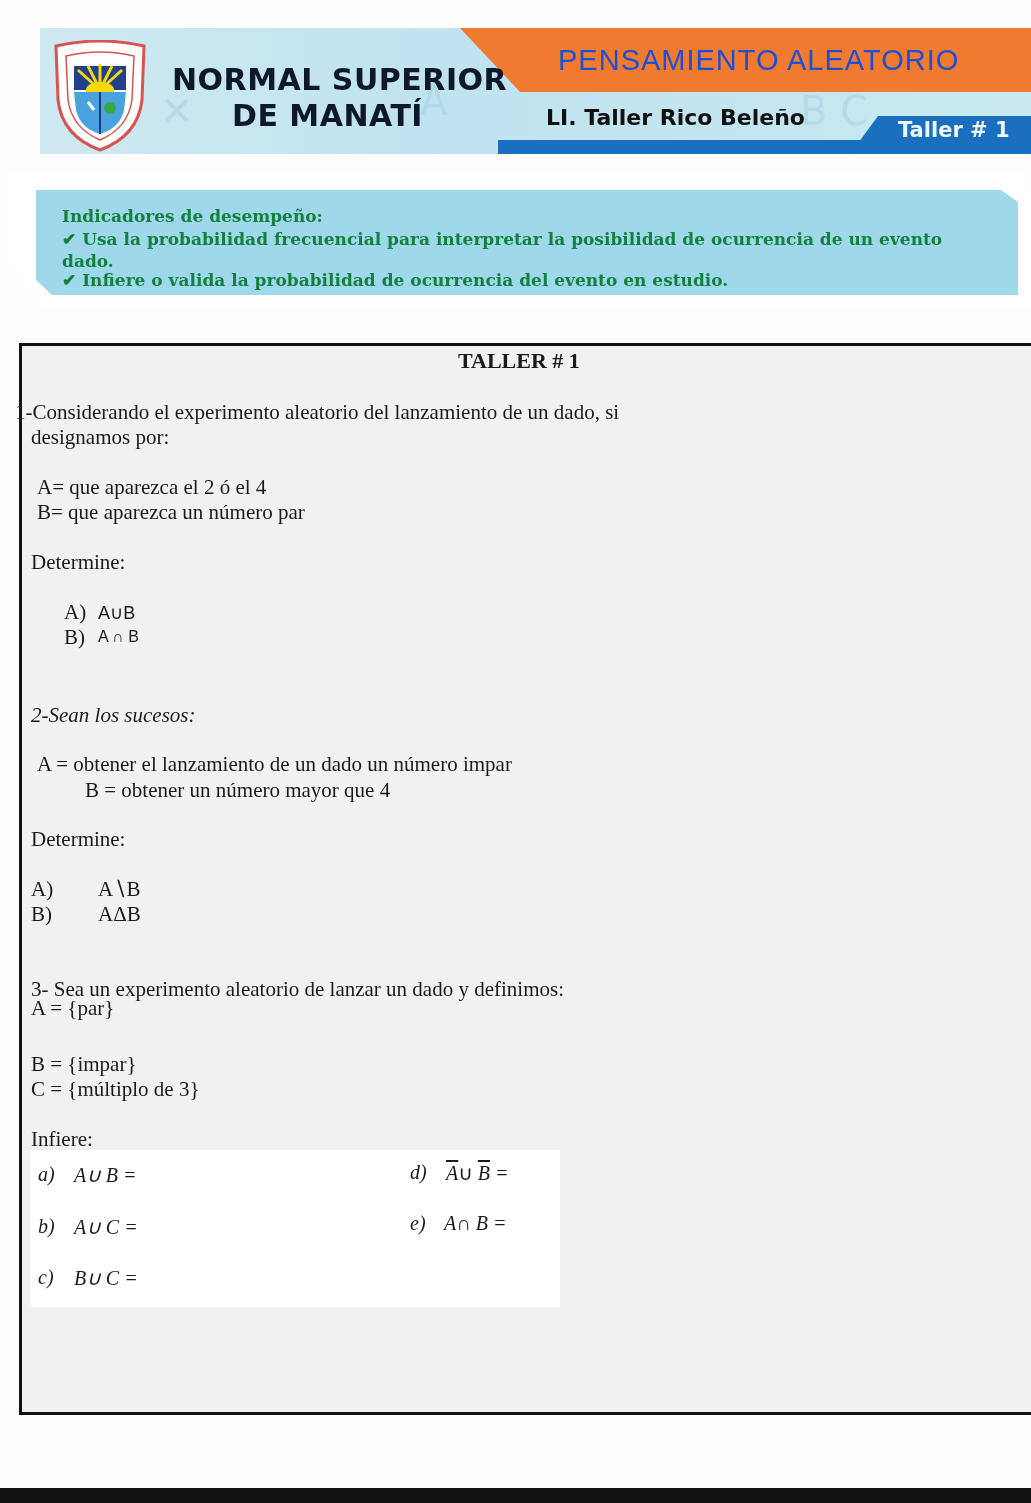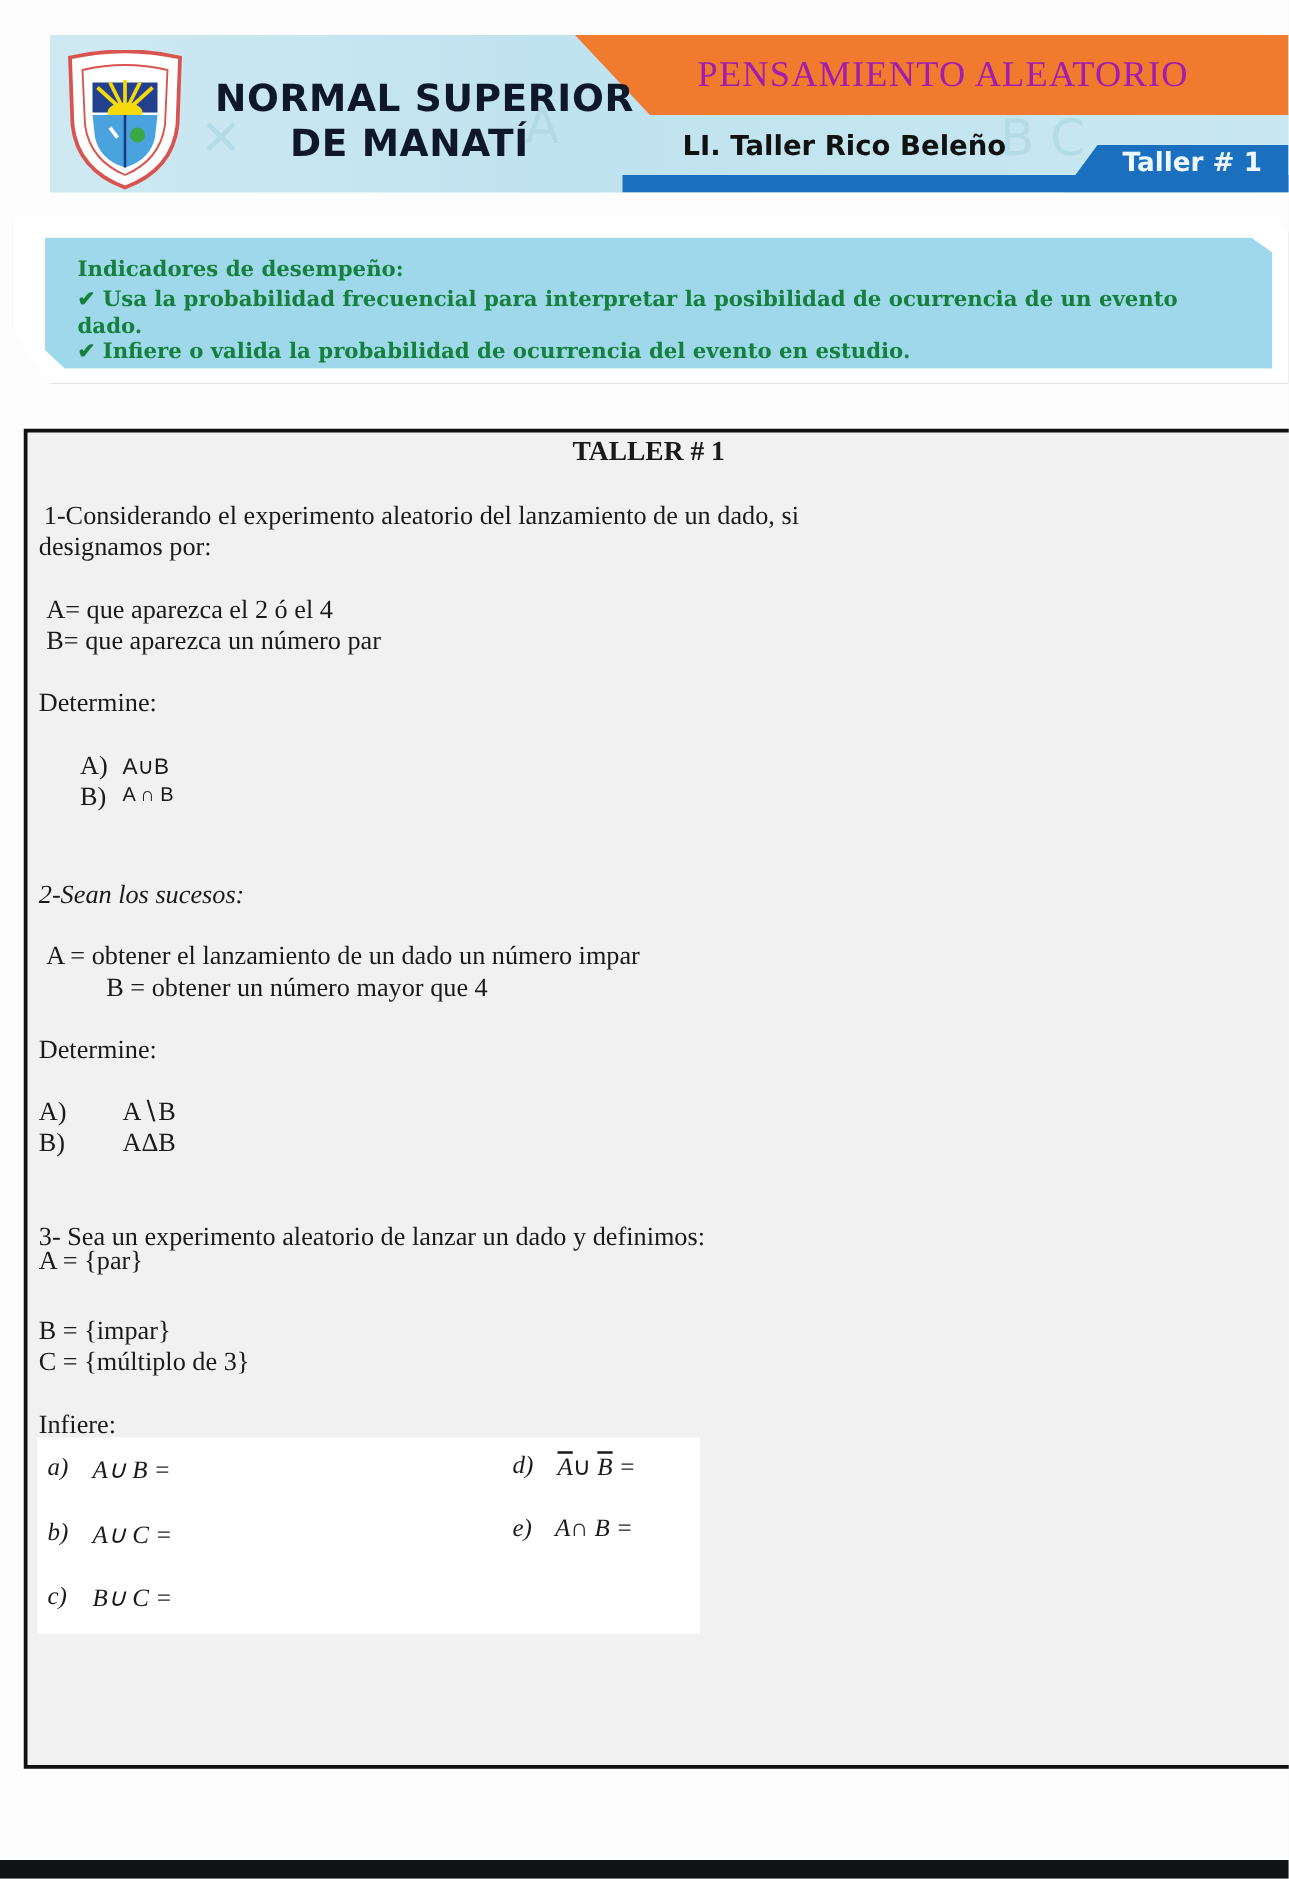--- a/index.html
+++ b/index.html
@@ -27,21 +27,21 @@
     clip-path: polygon(28px 0, 100% 0, 100% 100%, 0 100%);
   }
   .crest {
     position: absolute; left: 52px; top: 40px; width: 96px; height: 112px;
   }
   .school-name {
     position: absolute; font-family: "DejaVu Sans", sans-serif; font-weight: bold; color: #0f172a;
     font-size: 30px; letter-spacing: 0.5px;
   }
   .subject-title {
-    position: absolute; left: 558px; top: 44px; color: #a21caf; font-family: Liberation Serif, serif;
+    position: absolute; left: 558px; top: 44px; color: #1d4ed8; font-family: Liberation Sans, sans-serif;
     font-size: 29px; letter-spacing: 1px;
   }
   .teacher {
     position: absolute; left: 546px; top: 105px; font-family: "DejaVu Sans", sans-serif; font-weight: bold;
     font-size: 22px; color: #111;
   }
   .taller-tab {
     position: absolute; left: 898px; top: 118px; font-family: "DejaVu Sans", sans-serif; font-weight: bold;
     font-size: 21px; color: #eef6ff;
   }
@@ -118,21 +118,21 @@
 <div class="ind-inner"></div>
 <div class="ind-text" style="top:206px;">Indicadores de desempeño:</div>
 <div class="ind-text" style="top:229px;">✔ Usa la probabilidad frecuencial para interpretar la posibilidad de ocurrencia de un evento</div>
 <div class="ind-text" style="top:251px;">dado.</div>
 <div class="ind-text" style="top:270px;">✔ Infiere o valida la probabilidad de ocurrencia del evento en estudio.</div>
 
 <div class="main-box"></div>
 
 <div class="t title" style="left:458px;top:348px;">TALLER # 1</div>
 
-<div class="t" style="left:35px;top:400px;">1-Considerando el experimento aleatorio del lanzamiento de un dado, si</div>
+<div class="t" style="left:15px;top:400px;">1-Considerando el experimento aleatorio del lanzamiento de un dado, si</div>
 <div class="t" style="left:31px;top:425px;">designamos por:</div>
 <div class="t" style="left:37px;top:475px;">A= que aparezca el 2 ó el 4</div>
 <div class="t" style="left:37px;top:500px;">B= que aparezca un número par</div>
 <div class="t" style="left:31px;top:550px;">Determine:</div>
 <div class="t" style="left:64px;top:600px;">A)</div>
 <div class="t sans-small" style="left:98px;top:602px;">A∪B</div>
 <div class="t" style="left:64px;top:625px;">B)</div>
 <div class="t sans-small" style="left:98px;top:628px;font-size:16px;">A ∩ B</div>
 
 <div class="t" style="left:31px;top:703px;font-style:italic;">2-Sean los sucesos:</div>

